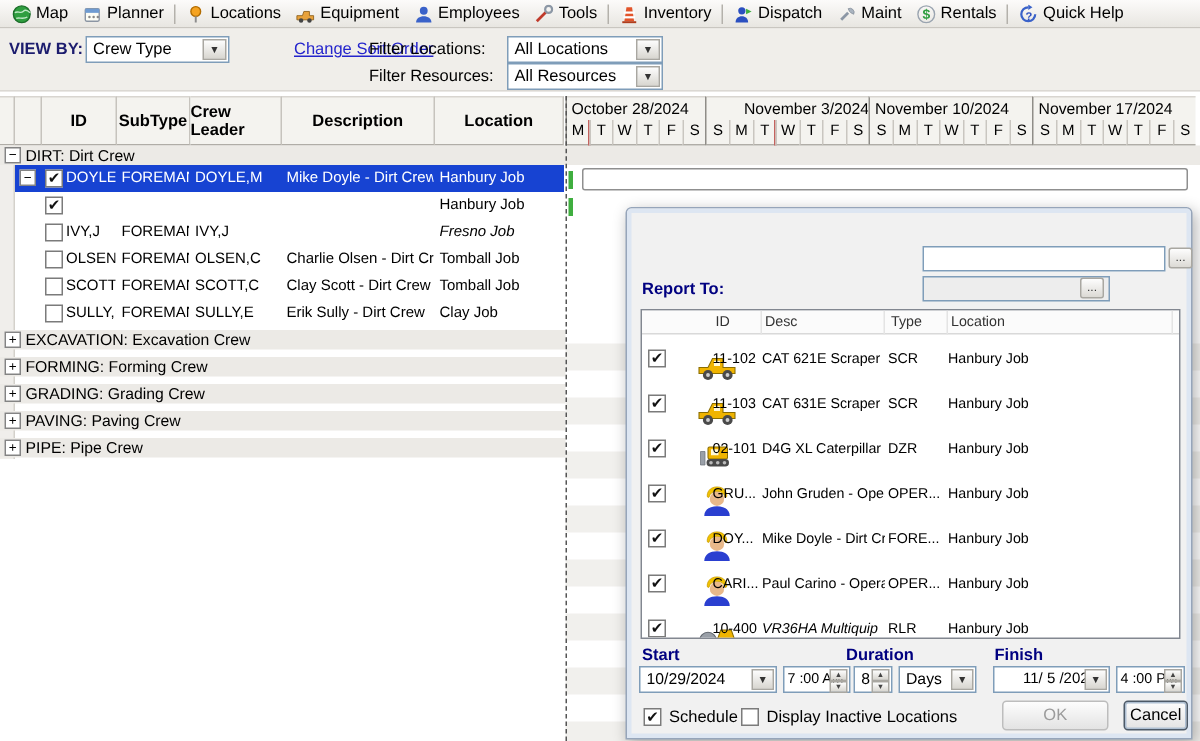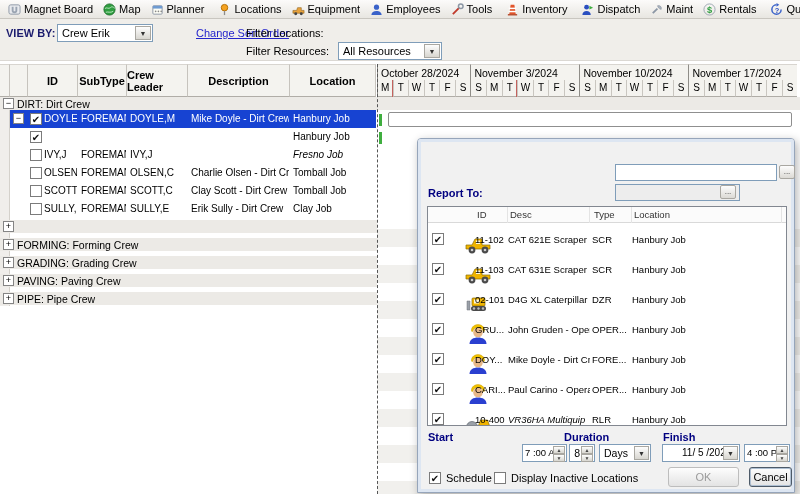--- a/index.html
+++ b/index.html
@@ -83,29 +83,20 @@
     line-height:11px; text-align:center; color:#111; cursor:pointer; }
   .dcblbl { position:absolute; font-size:11px; white-space:nowrap; }
 </style>
 </head>
 <body>
 
 <div id="toolbar" class="abs">
     <div class="tbi">
       <span style="display: inline-flex;">
         <svg viewBox="0 0 14 14">
-          <rect x="1" y="2" width="12" height="10" rx="2" fill="#e8eaee" stroke="#8b95a3"></rect>
-          <path d="M4 4v4a3 3 0 0 0 6 0V4h-2v4a1 1 0 0 1-2 0V4z" fill="#9aa4b2"></path>
-        </svg>
-      </span>
-      <span>Magnet Board</span>
-    </div>
-    <div class="tbi">
-      <span style="display: inline-flex;">
-        <svg viewBox="0 0 14 14">
           <circle cx="7" cy="7" r="6" fill="#2f9e3f" stroke="#1c6e2a"></circle>
           <path d="M2 6c2-2 4 1 6-1s4 0 5 1" stroke="#bfe8c5" fill="none"></path>
           <path d="M3 10c2-1 5 1 8-1" stroke="#bfe8c5" fill="none"></path>
         </svg>
       </span>
       <span>Map</span>
     </div>
     <div class="tbi">
       <span style="display: inline-flex;">
         <svg viewBox="0 0 14 14">
@@ -206,25 +197,29 @@
           <text x="7.5" y="11" font-size="8" font-weight="bold" fill="#2b4fc0" text-anchor="middle" font-family="Liberation Sans, sans-serif">?</text>
         </svg>
       </span>
       <span>Quick Help</span>
     </div>
   </div>
 
 <div id="filterbar" class="abs">
   <span class="abs navylbl" style="left:6px;top:8px;">VIEW BY:</span>
   <div class="combo" style="left:57px;top:5px;width:96px;">
-    <span>Crew Erik</span>
+    <span>Crew Type</span>
     <span class="arr">▼</span>
   </div>
   <span class="abs link" style="left:196px;top:8px;">Change Sort Order</span>
   <span class="abs" style="left:246px;top:8px;">Filter Locations:</span>
+  <div class="combo" style="left:338px;top:5px;width:104px;">
+    <span>All Locations</span>
+    <span class="arr">▼</span>
+  </div>
   <span class="abs" style="left:246px;top:26px;">Filter Resources:</span>
   <div class="combo" style="left:338px;top:23px;width:104px;">
     <span>All Resources</span>
     <span class="arr">▼</span>
   </div>
 </div>
 
 <div id="grid-header">
     <div class="gh-cell" style="left: 0px; width: 10px;"></div>
     <div class="gh-cell" style="left: 10px; width: 18px;"></div>
@@ -283,20 +278,21 @@
     <div class="drow abs" style="top: 200px;">
       <div class="cb" style="left: 20px; top: 3px;"></div>
       <div class="dcell" style="left: 34px; width: 33px;">SULLY,E</div>
       <div class="dcell" style="left: 71px; width: 45px;">FOREMAN</div>
       <div class="dcell" style="left: 120px; width: 57px;">SULLY,E</div>
       <div class="dcell" style="left: 181px; width: 98px;">Erik Sully - Dirt Crew</div>
       <div class="dcell" style="left: 283px; width: 82px;">Clay Job</div>
     </div>
     <div class="grp abs" style="top: 220px; width: 377px;">
       <div class="expbox" style="margin: 0px 3px;">+</div>
+      <span>EXCAVATION: Excavation Crew</span>
     </div>
     <div class="grp abs" style="top: 238px; width: 377px;">
       <div class="expbox" style="margin: 0px 3px;">+</div>
       <span>FORMING: Forming Crew</span>
     </div>
     <div class="grp abs" style="top: 256px; width: 377px;">
       <div class="expbox" style="margin: 0px 3px;">+</div>
       <span>GRADING: Grading Crew</span>
     </div>
     <div class="grp abs" style="top: 274px; width: 377px;">
@@ -318,21 +314,21 @@
     <div class="stripe" style="top: 445px;"></div>
     <div class="stripe" style="top: 481px;"></div>
     <div class="wk-lbl" style="left: 377px; width: 93.42px;">October 28/2024</div>
     <div class="day-cell wk" style="left: 377px; width: 15.57px;">M</div>
     <div class="redline" style="left: 391.57px;"></div>
     <div class="day-cell bl" style="left: 392.57px; width: 15.57px;">T</div>
     <div class="day-cell bl" style="left: 408.14px; width: 15.57px;">W</div>
     <div class="day-cell bl" style="left: 423.71px; width: 15.57px;">T</div>
     <div class="day-cell bl" style="left: 439.28px; width: 15.57px;">F</div>
     <div class="day-cell bl" style="left: 454.85px; width: 15.57px;">S</div>
-    <div class="wk-lbl" style="left: 470.42px; width: 108.99px;">November 3/2024</div>
+    <div class="wk-lbl" style="left: 470.42px; width: 108.99px; text-align: right;">November 3/2024</div>
     <div class="day-cell wk" style="left: 470.42px; width: 15.57px;">S</div>
     <div class="day-cell bl" style="left: 485.99px; width: 15.57px;">M</div>
     <div class="day-cell bl" style="left: 501.56px; width: 15.57px;">T</div>
     <div class="redline" style="left: 516.13px;"></div>
     <div class="day-cell bl" style="left: 517.13px; width: 15.57px;">W</div>
     <div class="day-cell bl" style="left: 532.7px; width: 15.57px;">T</div>
     <div class="day-cell bl" style="left: 548.27px; width: 15.57px;">F</div>
     <div class="day-cell bl" style="left: 563.84px; width: 15.57px;">S</div>
     <div class="wk-lbl" style="left: 579.41px; width: 108.99px;">November 10/2024</div>
     <div class="day-cell wk" style="left: 579.41px; width: 15.57px;">S</div>
@@ -479,20 +475,24 @@
           </svg>
         </span>
         <div class="dl-cell" style="left: 47px; width: 33px;">10-400</div>
         <div class="dl-cell" style="left: 80px; width: 82px; font-style: italic;">VR36HA Multiquip</div>
         <div class="dl-cell" style="left: 164px; width: 40px;">RLR</div>
         <div class="dl-cell" style="left: 204px; width: 150px;">Hanbury Job</div>
       </div>
     </div>
 
   <span class="dlbl" style="left:10px;top:292px;text-align:right;">Start</span>
+  <div class="dcombo" style="left:8px;top:305px;width:92px;">
+    <span>10/29/2024</span>
+    <span class="arr" style="position:absolute;right:1px;top:1px;width:15px;height:14px;background:linear-gradient(#fdfdfd,#d8d6d0);border:1px solid #a9a7a1;text-align:center;font-size:7px;line-height:13px;color:#333;">▼</span>
+  </div>
   <div class="dcombo" style="left:104px;top:305px;width:45px;padding-left:2px;font-size:9.5px;">
     <span>7 :00 AM</span>
     <span class="spin">
         <div>▲</div>
         <div>▼</div>
       </span>
   </div>
 
   <span class="dlbl" style="left:146px;top:292px;">Duration</span>
   <div class="dcombo" style="left:151px;top:305px;width:26px;padding-left:0;text-align:right;">

